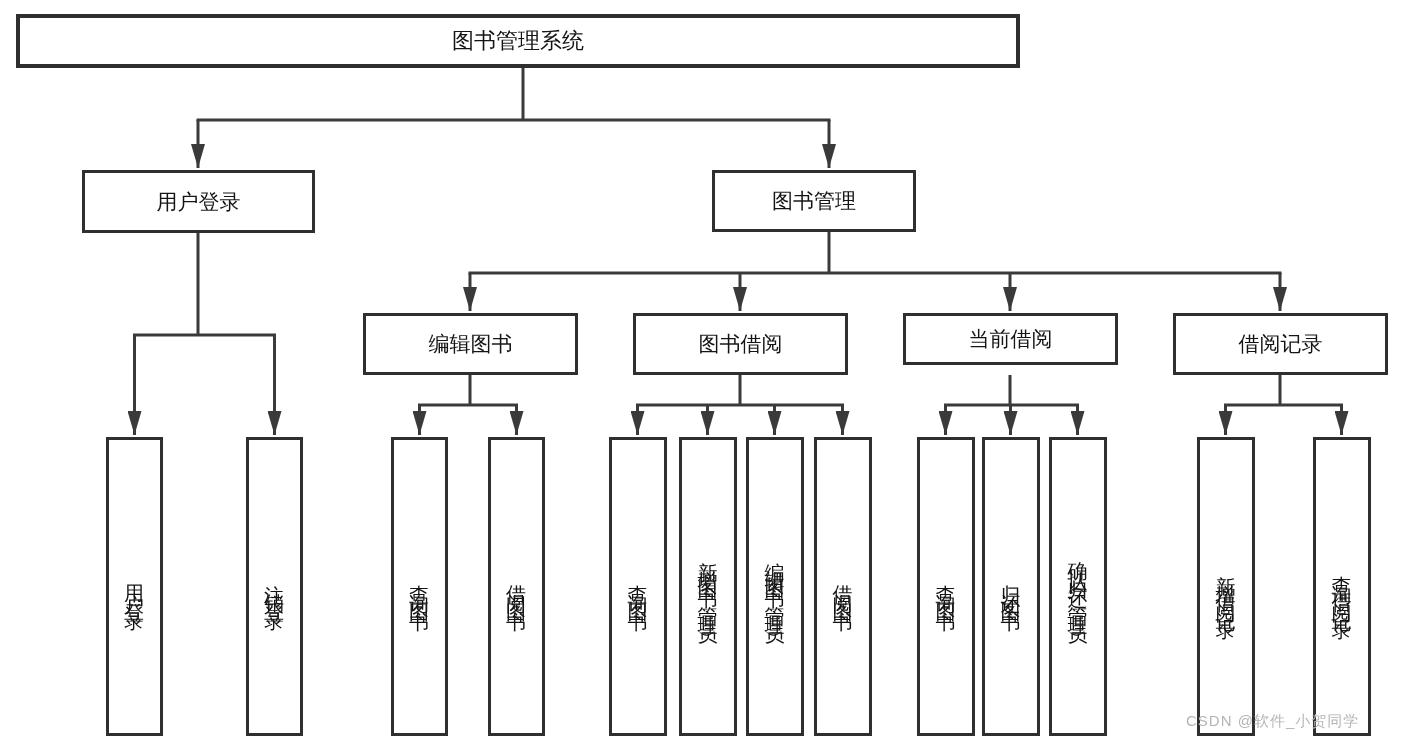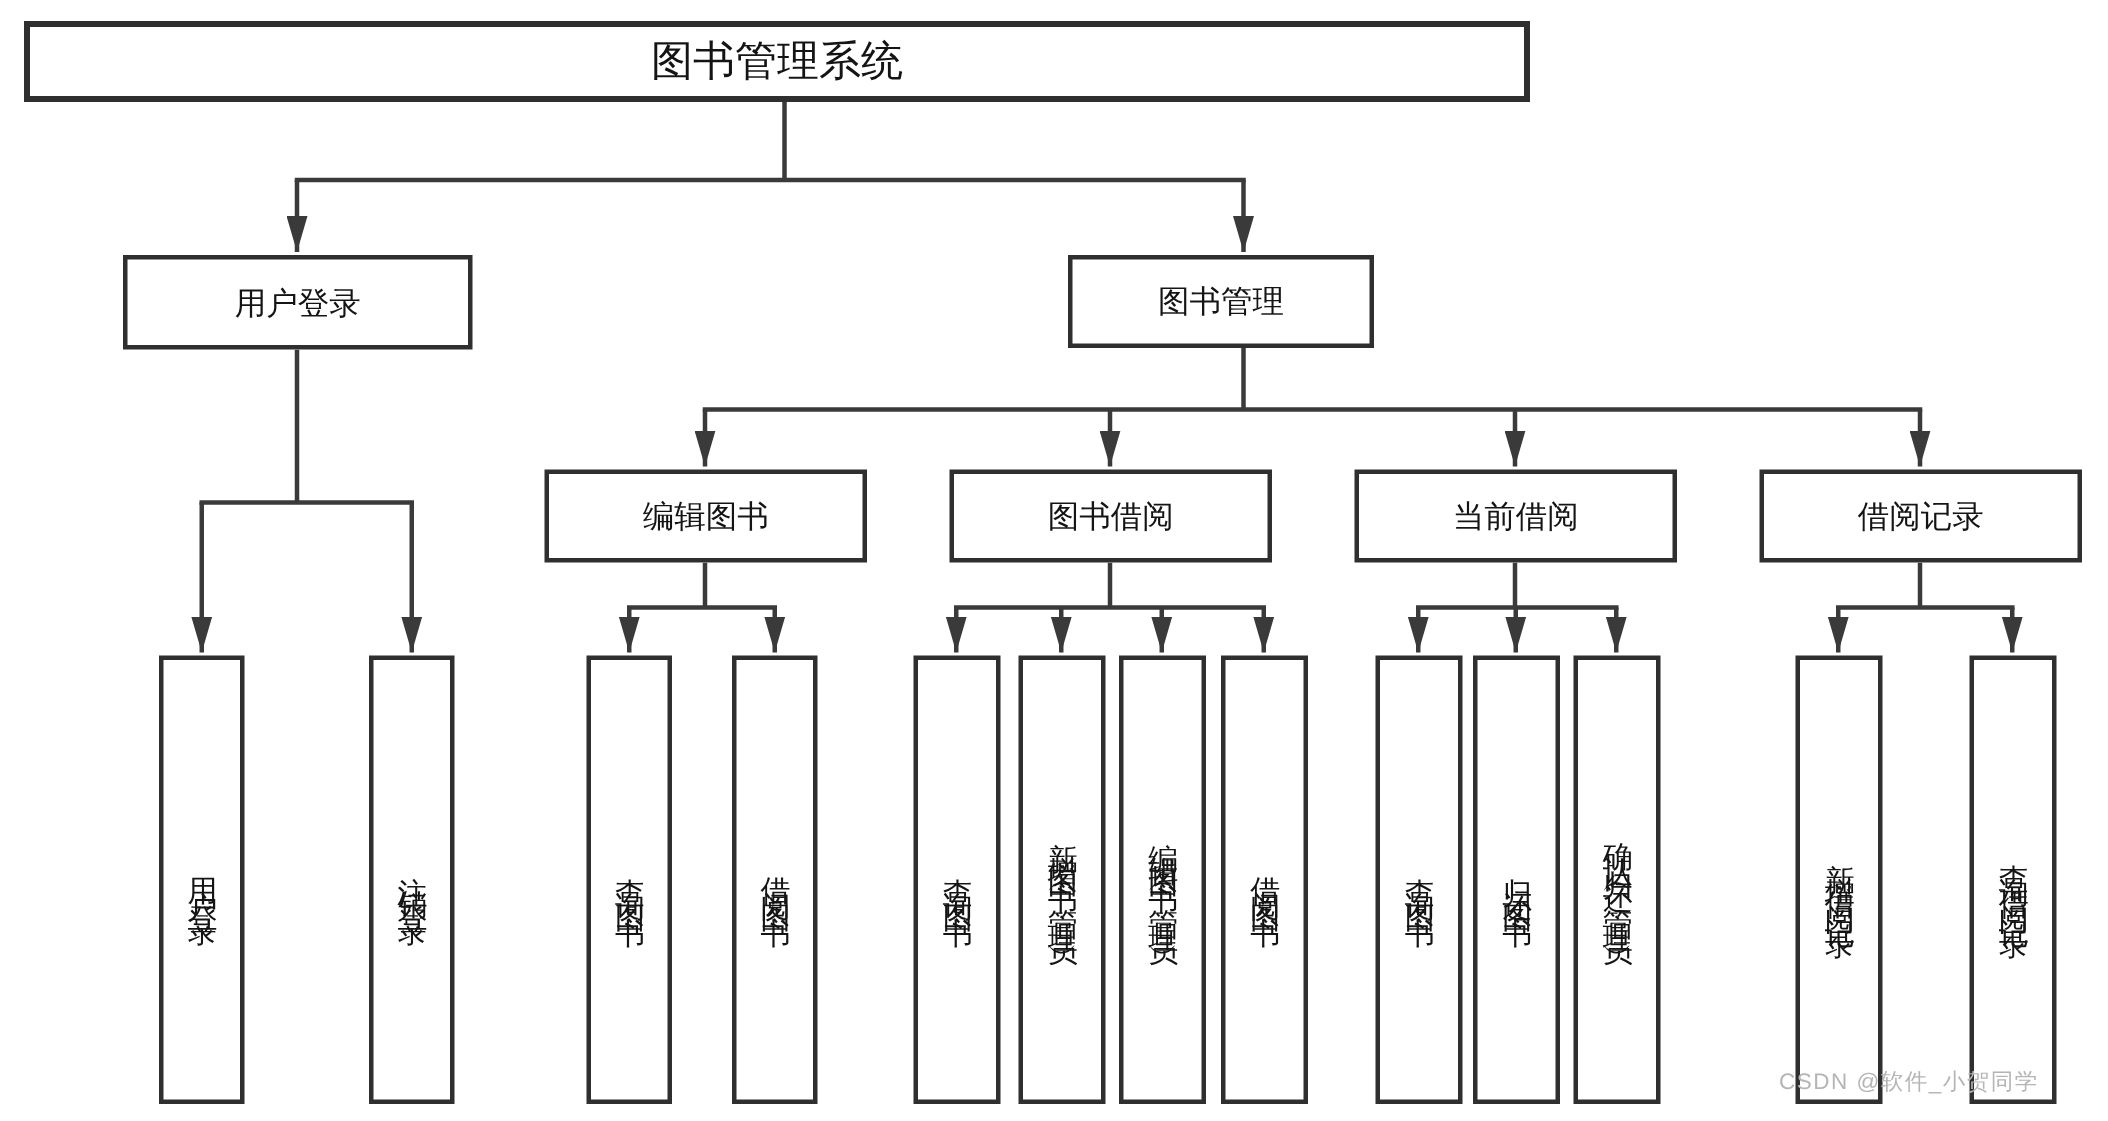--- a/index.html
+++ b/index.html
@@ -21,21 +21,21 @@
     position: absolute;
     background: #ffffff;
     border: 3px solid #2f2f2f;
     box-sizing: border-box;
     display: flex;
     align-items: center;
     justify-content: center;
     color: #141414;
     z-index: 2;
   }
-  .node.root { border-width: 4px; font-size: 28px; }
+  .node.root { border-width: 4px; font-size: 22px; }
   .node.hbox { font-size: 21px; }
   .node.vbox { font-size: 20px; }
   .vtext {
     writing-mode: vertical-rl;
     text-orientation: mixed;
     letter-spacing: 9px;
     line-height: 1;
     white-space: nowrap;
   }
   .watermark {
@@ -114,21 +114,21 @@
   <div class="node hbox" style="left:712px; top:170px; width:204px; height:62px;">
     <span>图书管理</span>
   </div>
 
   <div class="node hbox" style="left:363px; top:313px; width:215px; height:62px;">
     <span>编辑图书</span>
   </div>
   <div class="node hbox" style="left:633px; top:313px; width:215px; height:62px;align-items:center;">
     <span>图书借阅</span>
   </div>
-  <div class="node hbox" style="left:903px; top:313px; width:215px; height:62px;">
+  <div class="node hbox" style="left:903px; top:313px; width:215px; height:52px;">
     <span>当前借阅</span>
   </div>
   <div class="node hbox" style="left:1173px; top:313px; width:215px; height:62px;">
     <span>借阅记录</span>
   </div>
 
   <div class="node vbox" style="left:106px; top:437px; width:57px; height:299px;">
     <span class="vtext">用户登录</span>
   </div>
   <div class="node vbox" style="left:246px; top:437px; width:57px; height:299px;">

